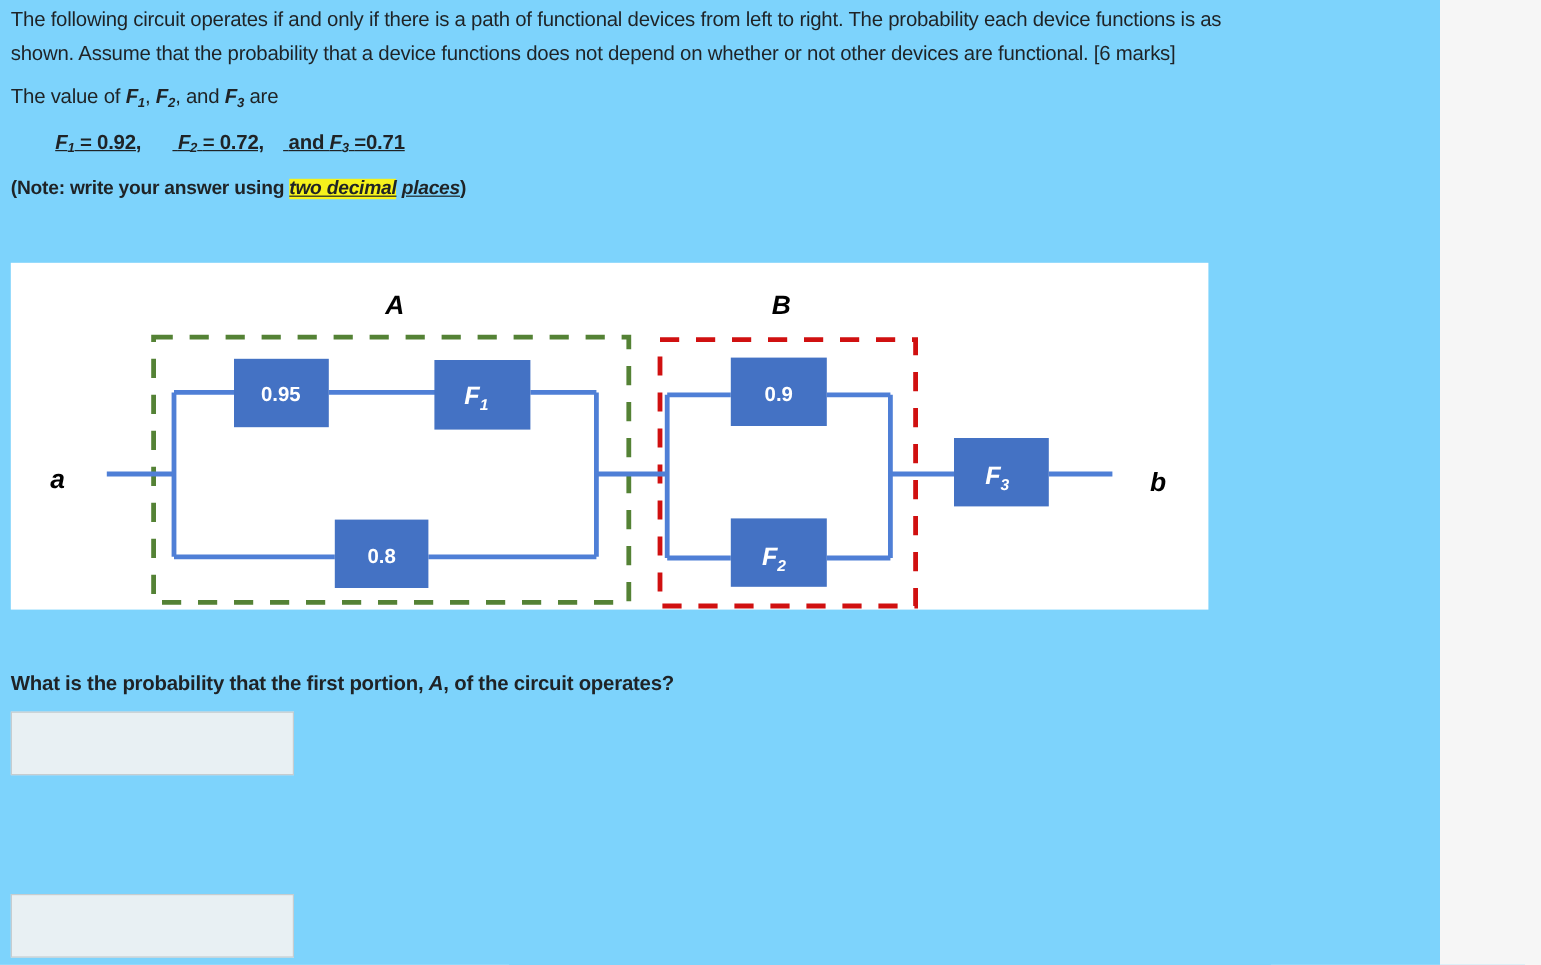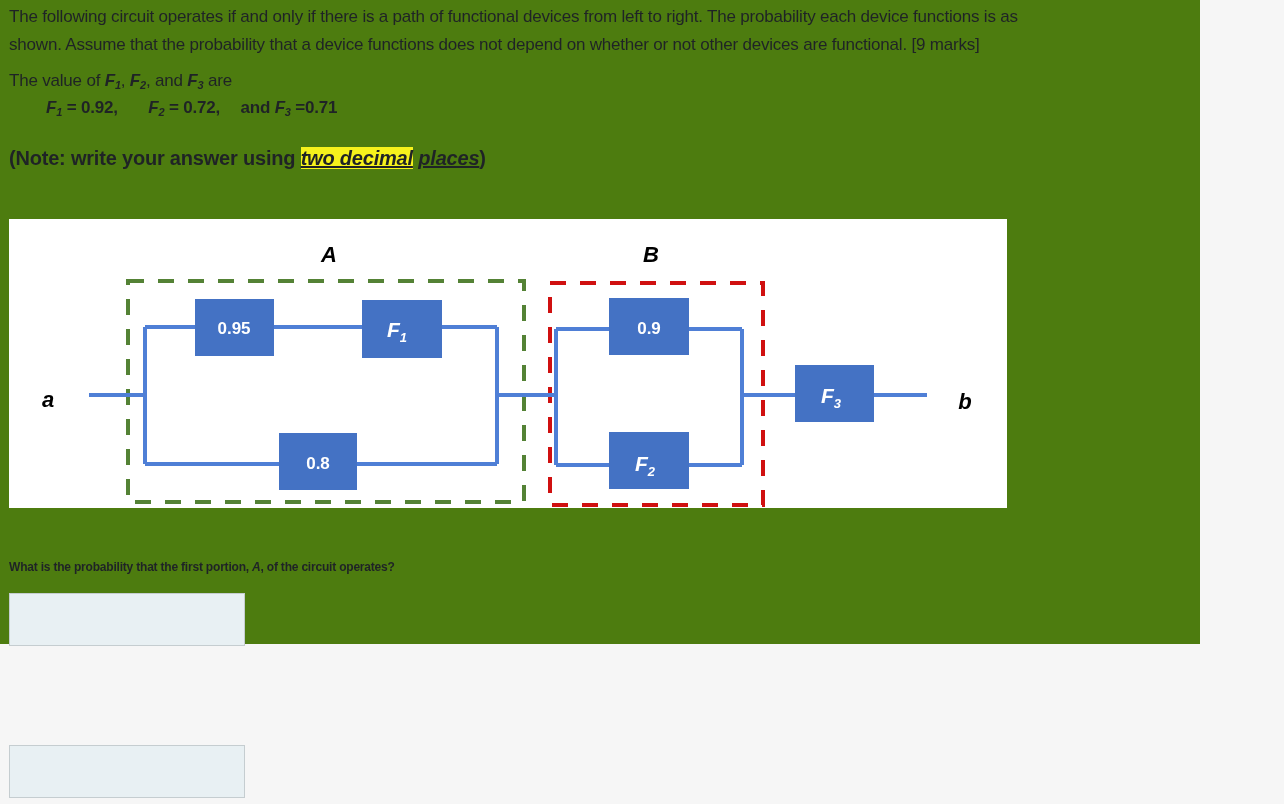--- a/index.html
+++ b/index.html
@@ -3,59 +3,59 @@
 <meta charset="utf-8">
 <style>
   html, body { margin:0; padding:0; }
   body {
     width:1284px; height:804px; overflow:hidden;
     background:#f6f6f6;
     font-family:"Liberation Sans", sans-serif;
     color:#1f2326;
   }
   .page {
-    position:absolute; left:0; top:0; width:1200px; height:644px;
-    background:#4d7c0f;
+    position:absolute; left:0; top:0; width:1200px; height:804px;
+    background:#7dd3fc;
   }
   .para { position:absolute; left:9px; font-size:17px; line-height:28px; margin:0; white-space:nowrap; letter-spacing:-0.2px; }
   .p1 { top:3px; }
   .p2 { top:67px;text-align:right; }
-  .p3 { top:94px; left:46px; font-weight:bold; }
-  .p4 { top:144px; font-weight:bold; font-size:20px; }
+  .p3 { top:105px; left:46px; font-weight:bold;text-decoration:underline; }
+  .p4 { top:144px; font-weight:bold; font-size:16px; }
   .hl { background:#f6f21c; text-decoration:underline; font-style:italic; }
   .ul { text-decoration:underline; font-style:italic; }
   b i, .bi { font-weight:bold; font-style:italic; }
   sub { font-size:11px; vertical-align:-3px; }
   .gap { display:inline-block; width:26px; }
   .gap2 { display:inline-block; width:16px; }
 
   .diagram {
     position:absolute; left:9px; top:219px; width:998px; height:289px; background:#ffffff;
   }
   .diagram svg { position:absolute; left:0; top:0; }
 
-  .question { position:absolute; left:9px; font-weight:bold; font-size:12px; letter-spacing:-0.2px; }
+  .question { position:absolute; left:9px; font-weight:bold; font-size:17px; letter-spacing:-0.2px; }
   .q1 { top:560px; }
   .q2 { top:711px; }
   .answer {
     position:absolute; left:9px; width:236px; height:53px;
     background:#e8f0f3; border:1px solid #c5cdd0; box-sizing:border-box;
     font-family:"Liberation Sans", sans-serif; font-size:16px; padding:4px 8px;
   }
   .a1 { top:593px; }
   .a2 { top:745px; }
 </style>
 </head>
 <body>
 
 <div class="page">
 
   <p class="para p1">
     <span>The following circuit operates if and only if there is a path of functional devices from left to right. The probability each device functions is as</span><br>
-    <span>shown. Assume that the probability that a device functions does not depend on whether or not other devices are functional.  [9 marks]</span>
+    <span>shown. Assume that the probability that a device functions does not depend on whether or not other devices are functional.  [6 marks]</span>
   </p>
 
   <p class="para p2">
     <span>The value of </span><span class="bi"><span>F</span><sub>1</sub></span><span>, </span><span class="bi"><span>F</span><sub>2</sub></span><span>, and </span><span class="bi"><span>F</span><sub>3</sub></span><span> are</span>
   </p>
 
   <p class="para p3">
     <i><span>F</span><sub>1</sub></i>
     <span>= 0.92,</span><span class="gap"></span>
     <i><span>F</span><sub>2</sub></i>

